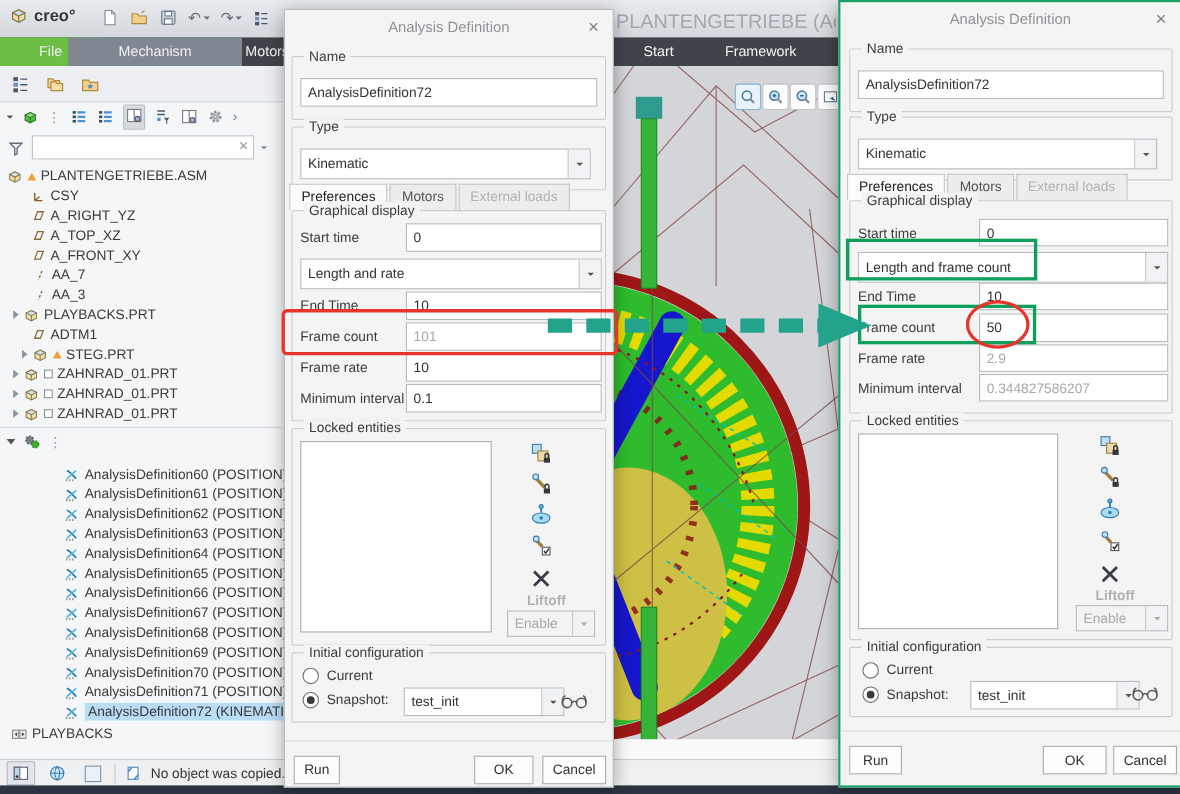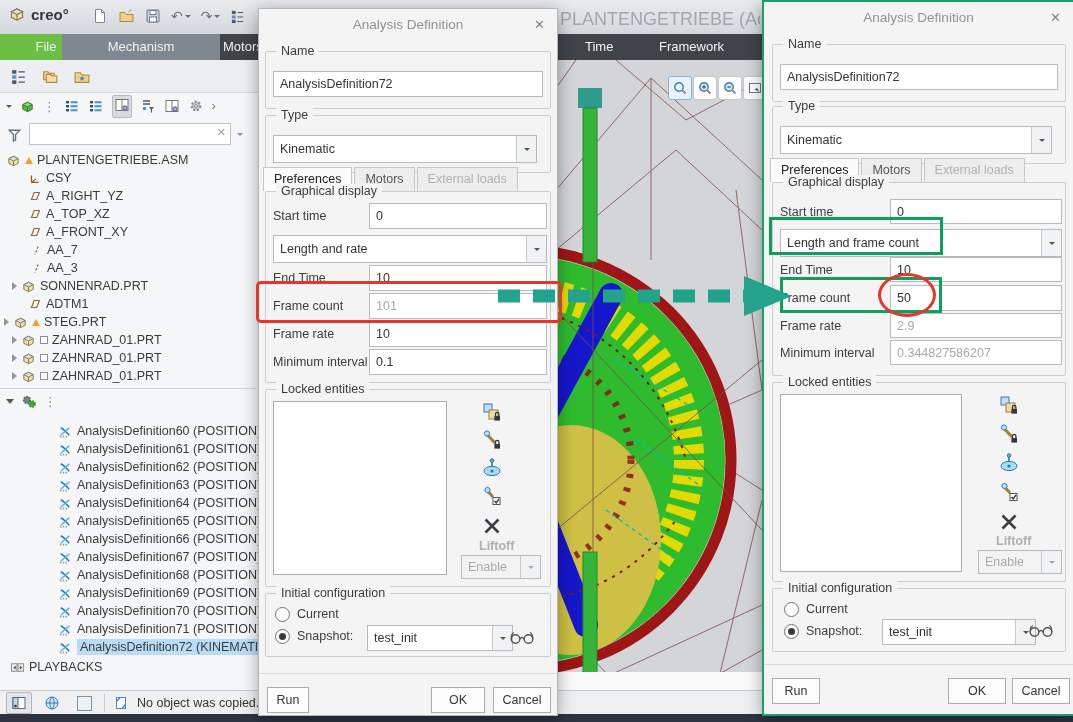--- a/index.html
+++ b/index.html
@@ -257,21 +257,21 @@
           <use href="#sy-mtree"></use>
         </svg>
     </div>
     <div class="abs wtitle">PLANTENGETRIEBE (Active) -</div>
   </div>
 
   <div class="abs ribbon">
     <div class="rtab file">File</div>
     <div class="rtab mech">Mechanism</div>
     <div class="rtab" style="left:190px">Motors</div>
-    <div class="rtab" style="left:552px">Time</div>
+    <div class="rtab" style="left:552px">Start</div>
     <div class="rtab" style="left:626px">Framework</div>
     <div class="rtab" style="left:732px">Ap</div>
   </div>
 
   <div class="abs gfx">
     <svg width="206" height="630">
       <rect width="206" height="630" fill="#d4d5d9"></rect>
       <g stroke="#8b5252" stroke-width="1" fill="none" opacity="0.85">
         <path d="M0 130 95 18 206 120"></path>
           <path d="M20 0 0 28"></path>
@@ -426,29 +426,29 @@
         <svg class="ic" width="13" height="13">
           <use href="#sy-axis"></use>
         </svg>
         <span>AA_3</span>
       </div>
     <div class="trow" style="top:217px;padding-left:12px">
         <span class="tri"></span>
         <svg class="ic" width="15" height="15">
           <use href="#sy-cube"></use>
         </svg>
-        <span>SONNENRAD.PRT</span>
+        <span>PLAYBACKS.PRT</span>
       </div>
     <div class="trow" style="top:235px;padding-left:28px">
         <svg class="ic" width="14" height="14">
           <use href="#sy-datum"></use>
         </svg>
         <span>ADTM1</span>
       </div>
-    <div class="trow" style="top:253px;padding-left:4px">
+    <div class="trow" style="top:253px;padding-left:20px">
         <span class="tri"></span>
         <svg class="ic" width="15" height="15">
           <use href="#sy-cube"></use>
         </svg>
         <span class="warn"></span>
         <span>STEG.PRT</span>
       </div>
     <div class="trow" style="top:271px;padding-left:12px">
         <span class="tri"></span>
         <svg class="ic" width="15" height="15">

